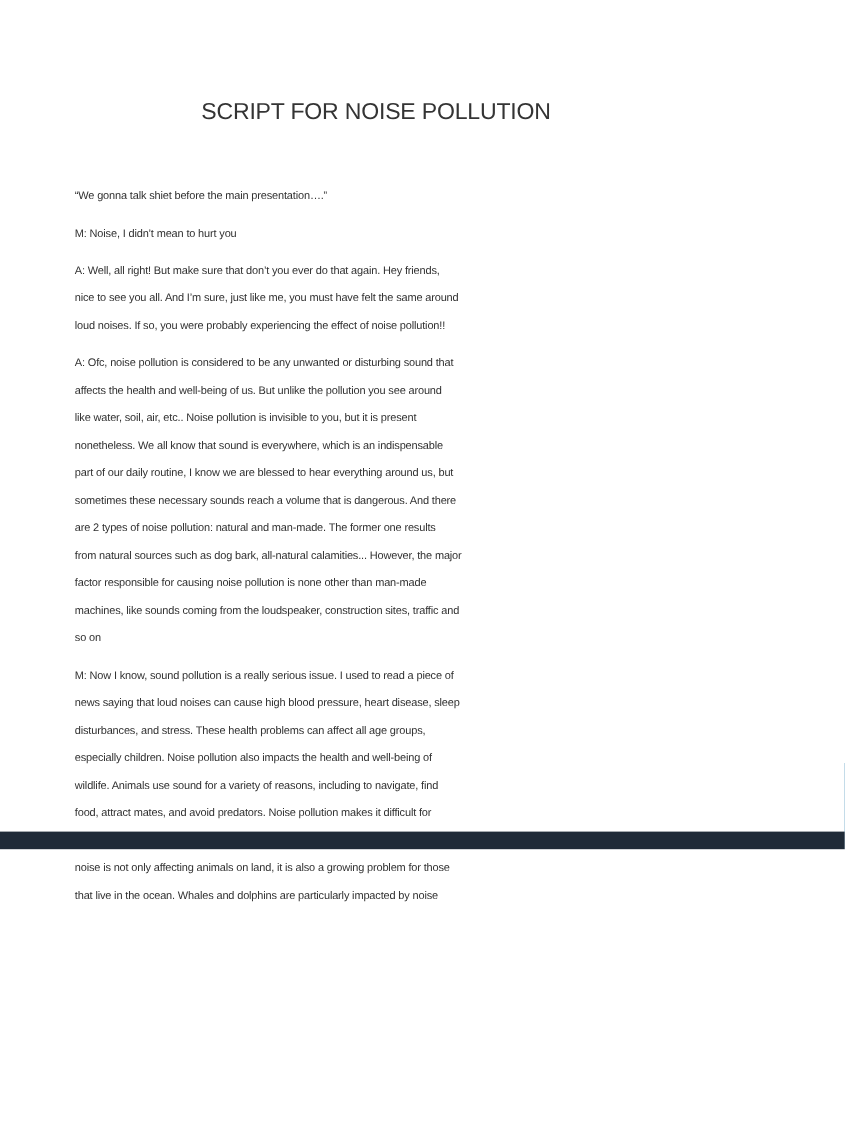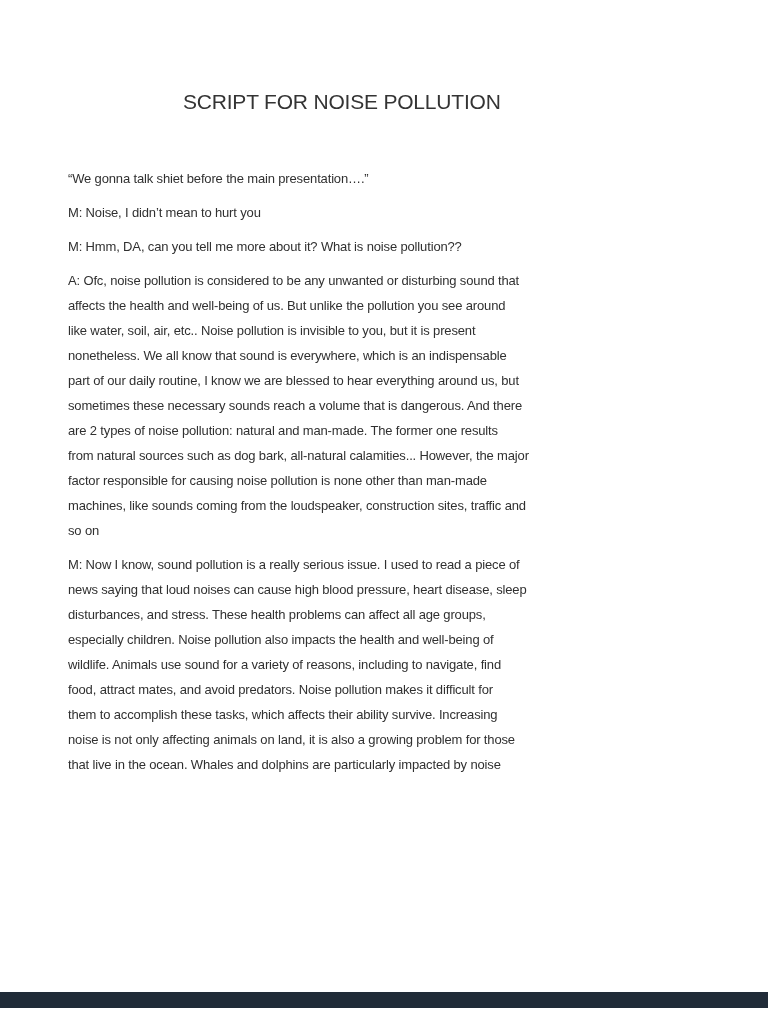--- a/index.html
+++ b/index.html
@@ -6,21 +6,21 @@
     margin: 0;
     padding: 0;
     width: 768px;
     height: 1024px;
     background: #ffffff;
     overflow: hidden;
   }
   .viewport {
     position: relative;
     width: 768px;
-    height: 1008px;
+    height: 772px;
     background: #0369a1;
   }
   .page {
     box-sizing: border-box;
     position: absolute;
     top: 0;
     left: 0;
     width: 768px;
     height: 1008px;
     background: #ffffff;
@@ -30,21 +30,21 @@
   }
   .doc-title {
     font-size: 21px;
     font-weight: 400;
     letter-spacing: -0.2px;
     color: #343434;
     margin: 0 0 52px 115px;
     line-height: 24px;
   }
   .para {
-    font-size: 13px;
+    font-size: 10px;
     line-height: 25px;
     letter-spacing: -0.15px;
     margin: 0 0 9px 0;
     white-space: pre-line;
     color: #303030;
   }
   .viewer-strip {
     position: absolute;
     left: 0;
     bottom: 0;
@@ -57,22 +57,24 @@
 
 <div class="viewport">
   <div class="page">
     <h1 class="doc-title">SCRIPT FOR NOISE POLLUTION</h1>
 
     <p class="para">“We gonna talk shiet before the main presentation….”</p>
 
 
     <p class="para">M: Noise, I didn’t mean to hurt you</p>
 
+    <p class="para">A: Well, all right! But make sure that don’t you ever do that again. Hey friends,
+nice to see you all. And I’m sure, just like me, you must have felt the same around
+loud noises. If so, you were probably experiencing the effect of noise pollution!!</p>
 
-    <p class="para">M: Hmm, DA, can you tell me more about it? What is noise pollution??</p>
 
     <p class="para">A: Ofc, noise pollution is considered to be any unwanted or disturbing sound that
 affects the health and well-being of us. But unlike the pollution you see around
 like water, soil, air, etc.. Noise pollution is invisible to you, but it is present
 nonetheless. We all know that sound is everywhere, which is an indispensable
 part of our daily routine, I know we are blessed to hear everything around us, but
 sometimes these necessary sounds reach a volume that is dangerous. And there
 are 2 types of noise pollution: natural and man-made. The former one results
 from natural sources such as dog bark, all-natural calamities... However, the major
 factor responsible for causing noise pollution is none other than man-made

